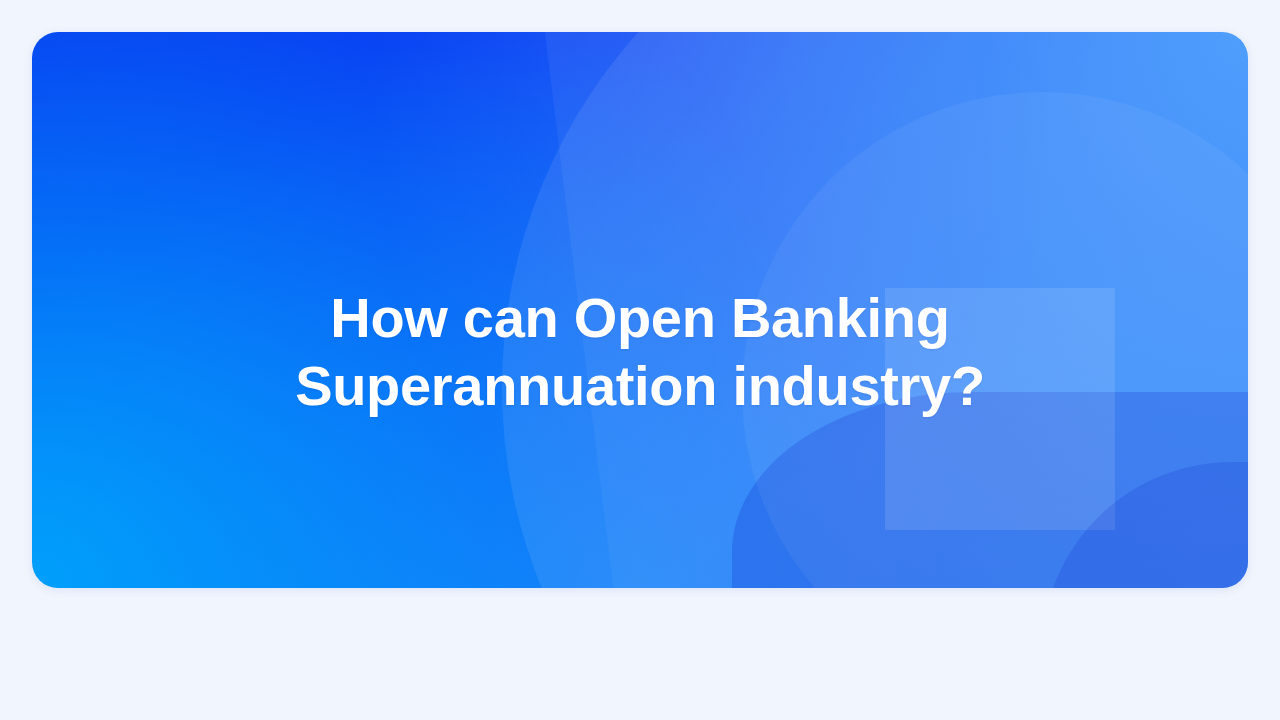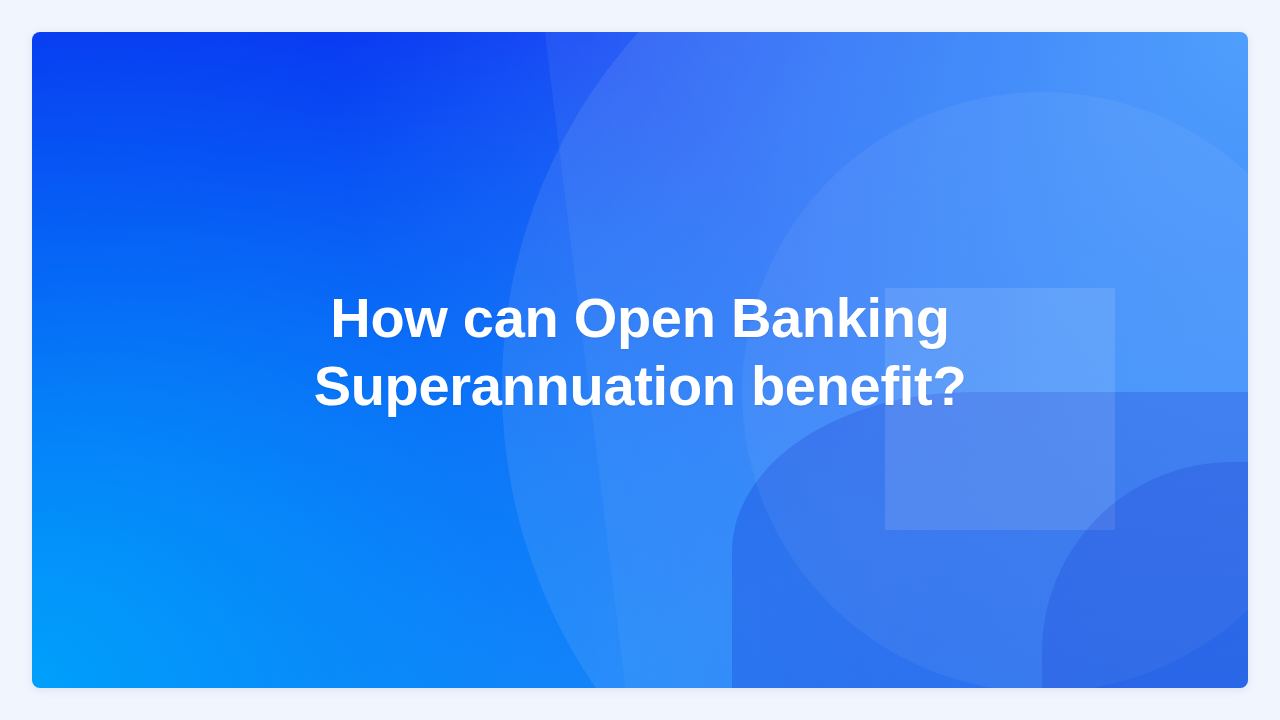--- a/index.html
+++ b/index.html
@@ -26,22 +26,22 @@
     height:720px;
     background:#f1f5fd;
   }
 
   
   #hero-card {
     position:absolute;
     left:32px;
     top:32px;
     width:1216px;
-    height:656px;
-    border-radius:8px;
+    height:556px;
+    border-radius:26px;
     overflow:hidden;
     isolation:isolate;
     background:
       
       radial-gradient(circle at 0% 100%, #00a0fb 0%, rgba(0,160,251,0) 62%),
       
       radial-gradient(circle at 100% 0%, #3f95fc 0%, rgba(63,149,252,0) 66%),
       
       linear-gradient(150deg, #0a1fee 0%, #0b2bf1 18%, #1357f6 48%, #1d74f9 72%, #1f7ef9 100%);
     box-shadow:0 2px 10px rgba(30,70,180,.10);
@@ -141,17 +141,17 @@
     <div class="deco" id="deco-shadow-lower"></div>
 
     <div class="deco" id="deco-circle-inner"></div>
 
     <div class="deco" id="deco-square"></div>
 
     <div class="deco" id="deco-shadow-corner"></div>
 
     <h1 id="heading">
       <span class="line">How can Open Banking</span>
-      <span class="line">Superannuation benefit?</span>
+      <span class="line">Superannuation industry?</span>
     </h1>
 
   </div>
 </div>
 
 </body></html>

